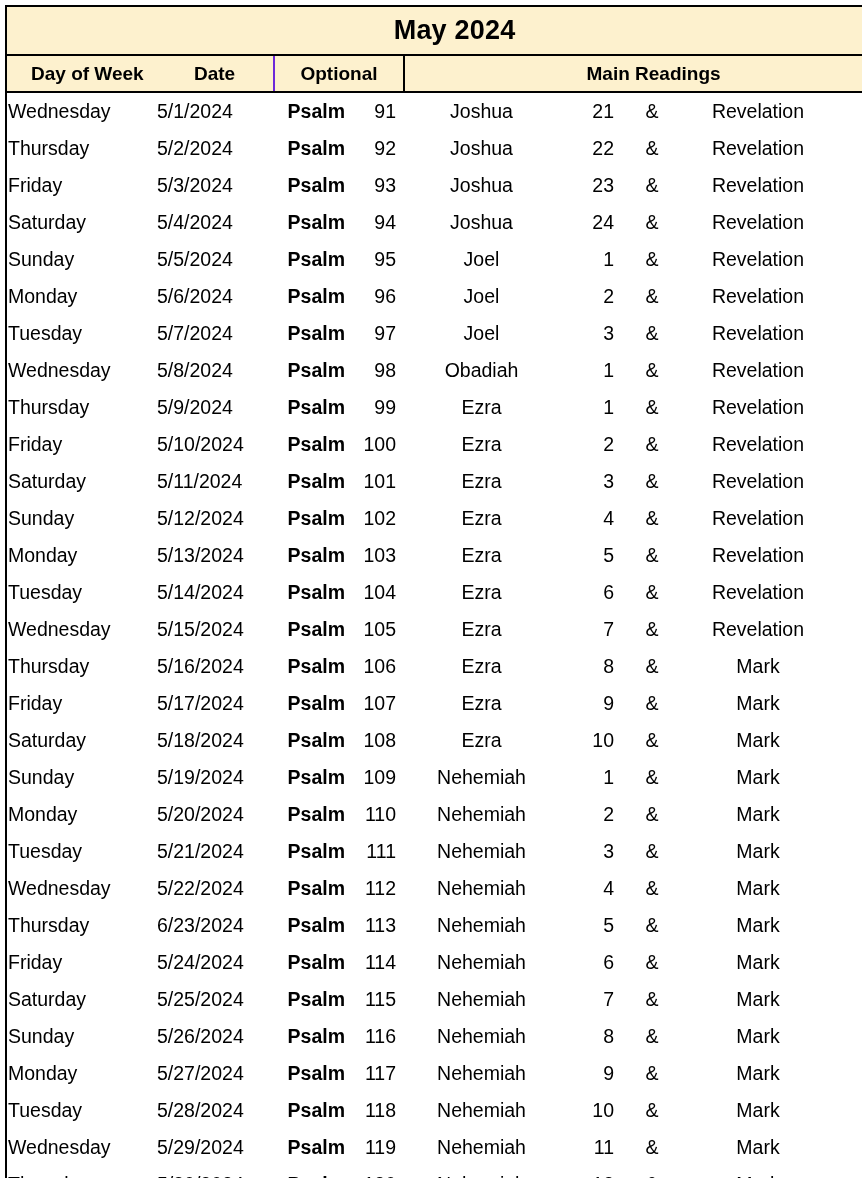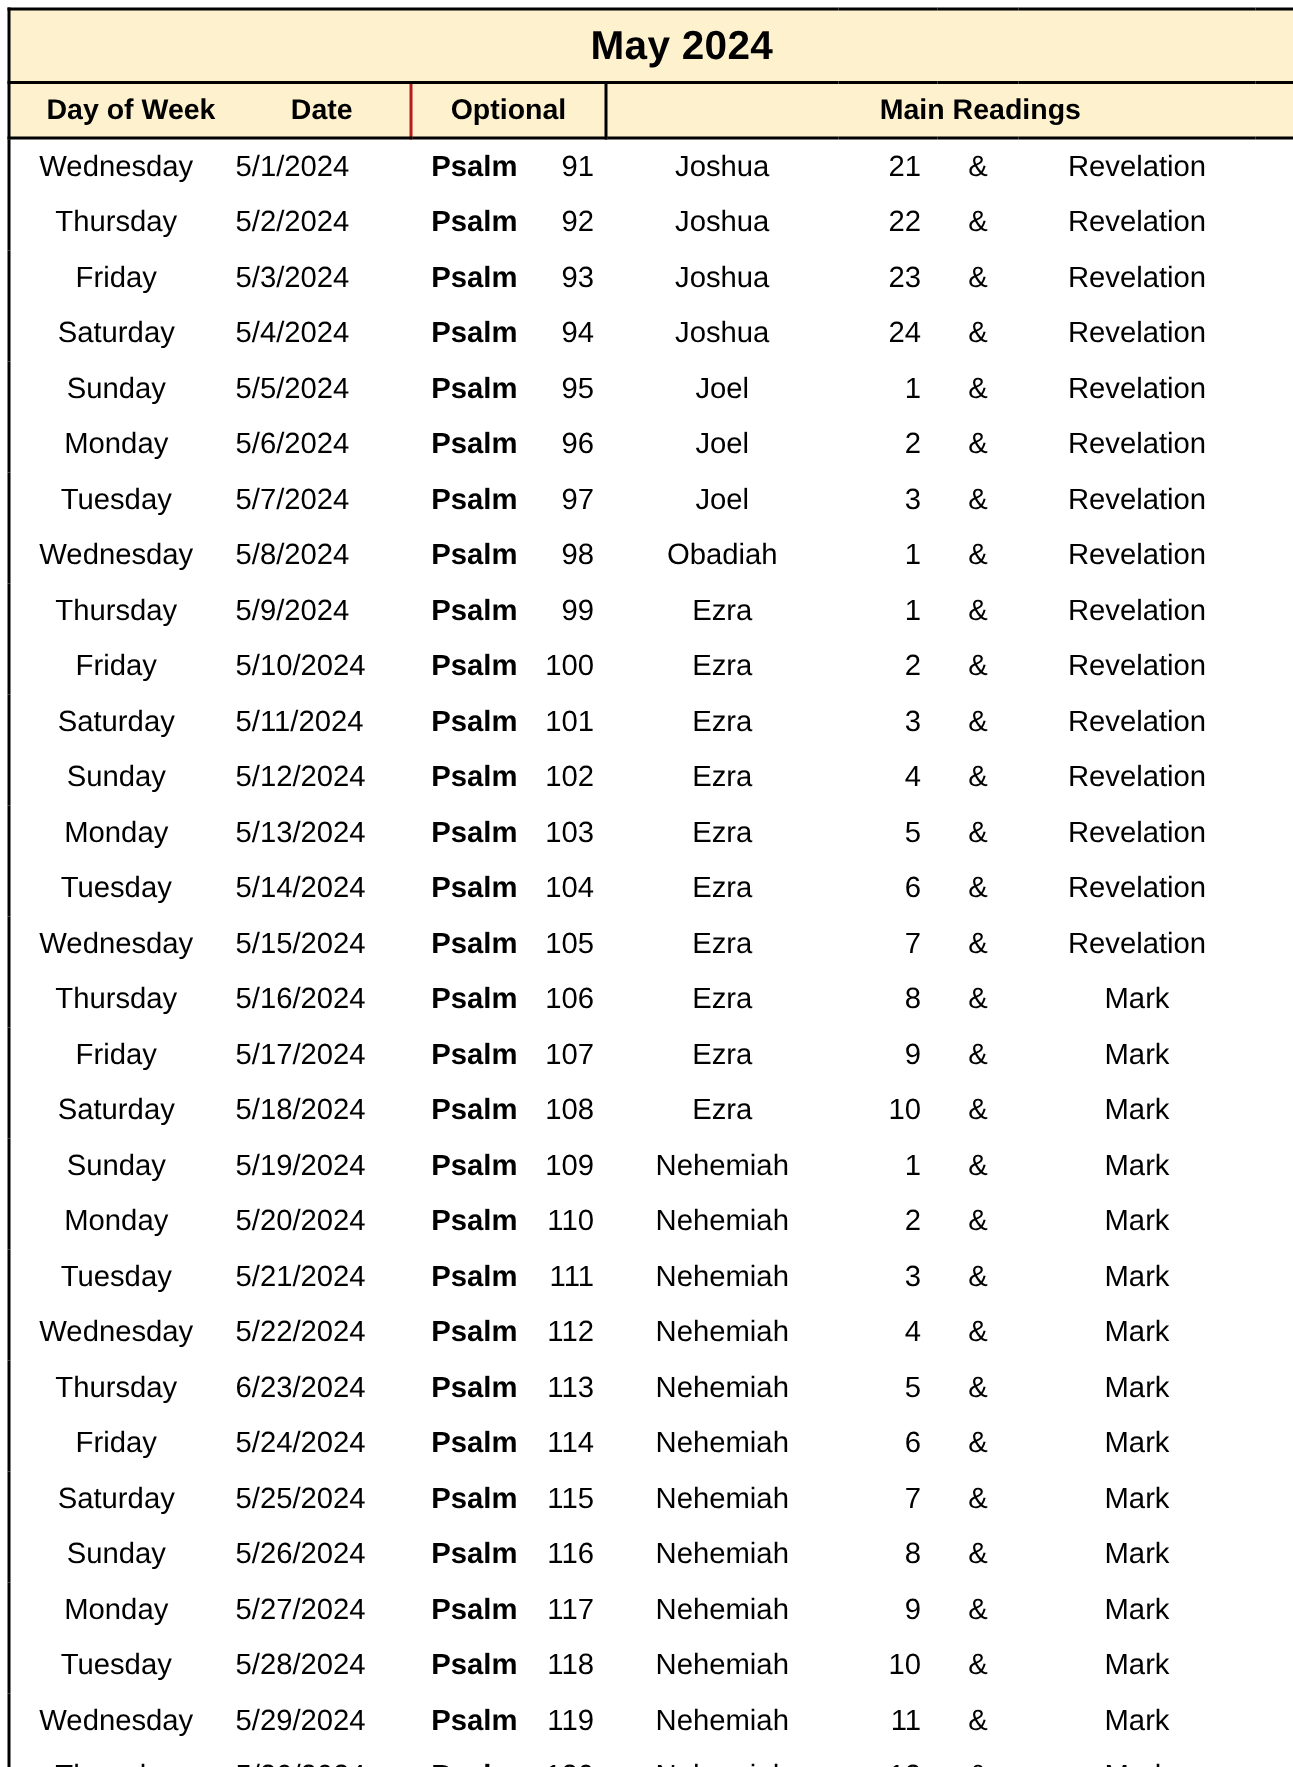--- a/index.html
+++ b/index.html
@@ -54,21 +54,21 @@
     text-align: center;
   }
   tr.head-row td.h-day {
     text-align: left;
     padding-left: 24px;
     border-right: none;
   }
   tr.head-row td.h-date {
     text-align: center;
     border-left: none;
-    border-right: 2px solid #b91c1c;
+    border-right: 2px solid #6d28d9;
   }
   tr.head-row td.h-opt {
     text-align: center;
   }
   tr.head-row td.h-main {
     text-align: center;
   }
 
   
   tr.data-row td {
@@ -84,21 +84,21 @@
   col.c-day   { width: 150px; }
   col.c-date  { width: 118px; }
   col.c-psl   { width:  72px; }
   col.c-pslno { width:  58px; }
   col.c-b1    { width: 155px; }
   col.c-c1    { width:  66px; }
   col.c-amp   { width:  54px; }
   col.c-b2    { width: 158px; }
   col.c-c2    { width:  66px; }
 
-  td.day    { text-align: center;  padding-right: 9px; }
+  td.day    { text-align: left;  padding-right: 9px; }
   td.date   { text-align: left;  padding-right: 9px;
               border-right: 1.5px solid #000000; }
   td.psl    { text-align: right;   padding-left: 13px; font-weight: bold; }
   td.pslno  { text-align: right;  padding-right: 8px;
               border-right: 2px solid #000000; }
   td.b1     { text-align: center; }
   td.c1     { text-align: right;  padding-right: 11px; }
   td.amp    { text-align: center; }
   td.b2     { text-align: center; }
   td.c2     { text-align: right;  padding-right: 14px; }

